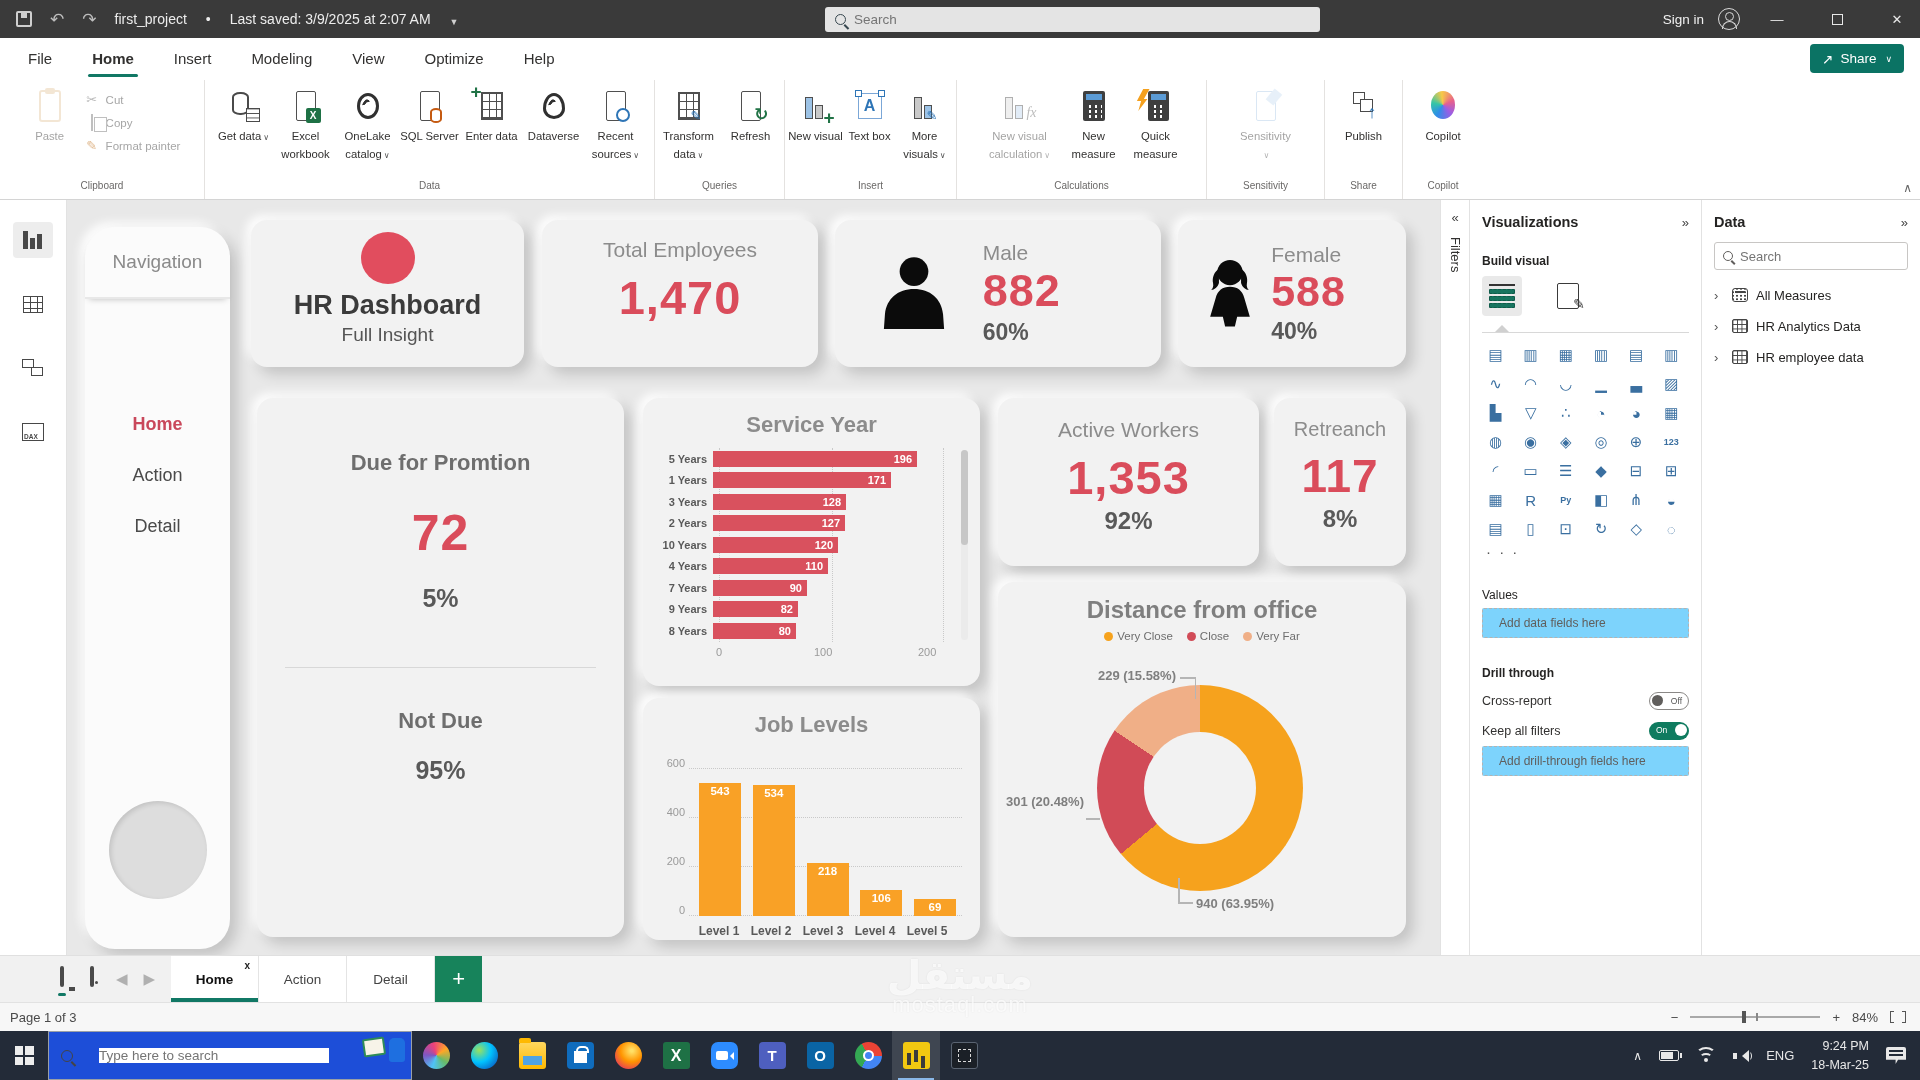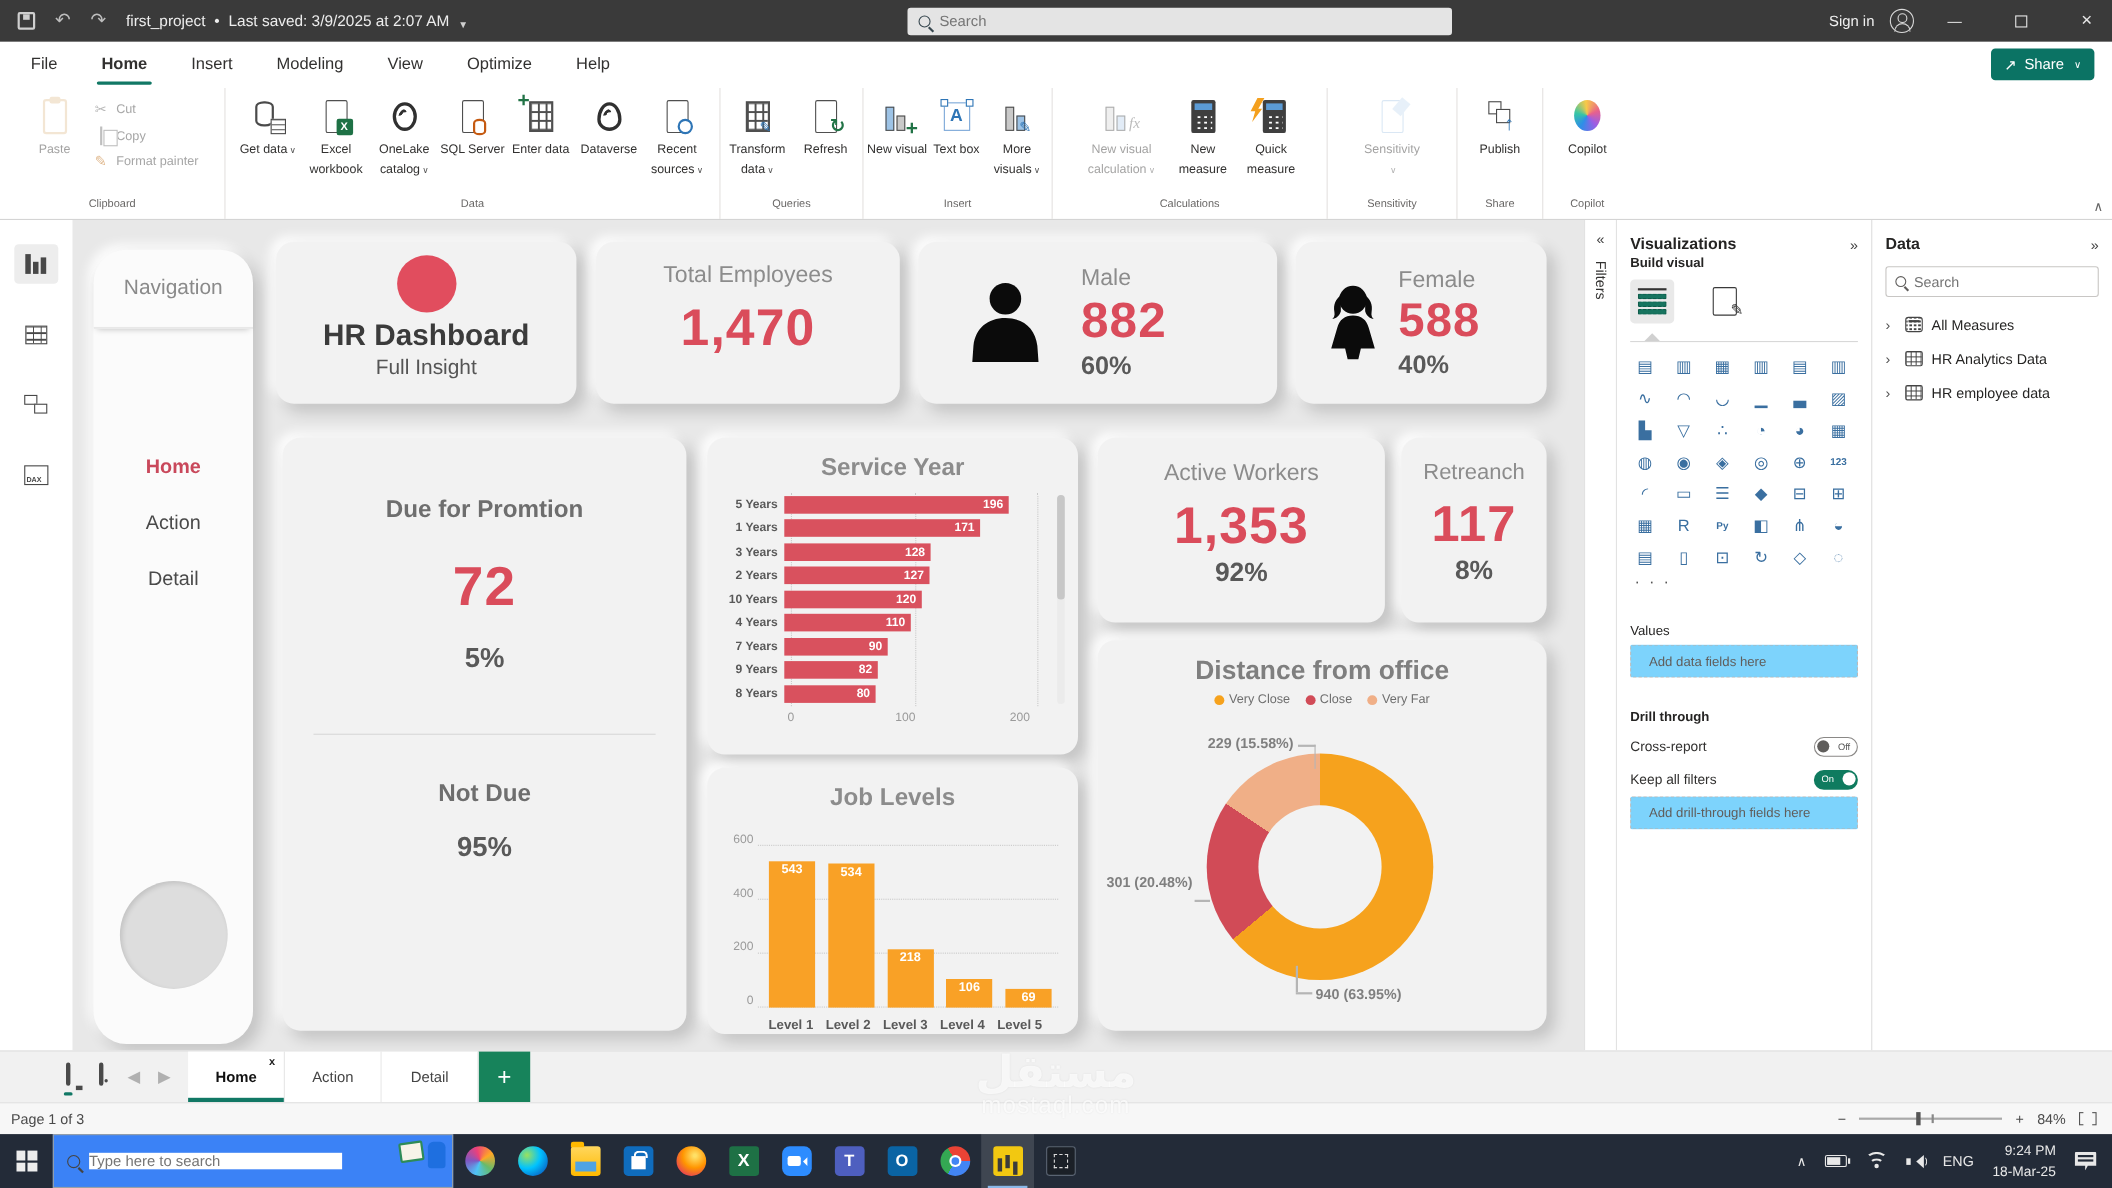--- a/index.html
+++ b/index.html
@@ -3,21 +3,21 @@
 <meta charset="utf-8">
 <style>
 *{box-sizing:border-box;margin:0;padding:0}
 html,body{width:1920px;height:1080px;overflow:hidden;font-family:"Liberation Sans","DejaVu Sans",sans-serif;background:#E9E9E9}
 
 .titlebar{position:absolute;left:0;top:0;width:1920px;height:38px;background:#3A3A3A;color:#E4E4E4;display:flex;align-items:center;font-size:14px}
 .tb-left{display:flex;align-items:center;gap:18px;padding-left:16px}
 .ic-save{width:16px;height:16px;border:2px solid #CFCFCF;border-radius:2px;position:relative}
 .ic-save:before{content:"";position:absolute;left:3px;top:0;width:6px;height:5px;background:#CFCFCF}
 .tb-arrow{font-size:17px;color:#BDBDBD}
-.tb-title{display:flex;gap:8px;align-items:flex-end;color:#EDEDED}
+.tb-title{display:flex;gap:19px;align-items:flex-end;color:#EDEDED}
 .tb-caret{font-size:9px;color:#CFCFCF}
 .tb-search{position:absolute;left:825px;top:7px;width:495px;height:25px;background:#E4E4E4;border-radius:3px;display:flex;align-items:center;padding:0 10px;gap:8px;color:#2F4F4F}
 .tb-search input{border:0;background:transparent;outline:none;font-size:13.5px;color:#234;width:420px}
 .mag{width:11px;height:11px;border:1.7px solid #37474F;border-radius:50%;position:relative}
 .mag:after{content:"";position:absolute;left:9px;top:9px;width:6px;height:1.7px;background:#37474F;transform:rotate(45deg);transform-origin:0 0}
 .tb-right{position:absolute;right:0;top:0;height:38px;display:flex;align-items:center;gap:14px}
 .signin{font-size:13.5px;color:#F0F0F0}
 .avatar{width:22px;height:22px;border:1.6px solid #DADADA;border-radius:50%;position:relative}
 .avatar:before{content:"";position:absolute;left:6px;top:3px;width:7px;height:7px;border:1.5px solid #DADADA;border-radius:50%}
 .avatar:after{content:"";position:absolute;left:3px;top:12px;width:13px;height:7px;border:1.5px solid #DADADA;border-bottom:0;border-radius:8px 8px 0 0}
@@ -162,21 +162,21 @@
 .leader{position:absolute;background:#B5B5B5}
 
 .fstrip{width:30px;background:#FFFFFF;border-left:1px solid #E2E2E2;border-right:1px solid #E2E2E2;display:flex;flex-direction:column;align-items:center;padding-top:10px;gap:12px}
 .fstrip .dbl{font-size:13px;color:#444;cursor:pointer}
 .fstrip .vtext{writing-mode:vertical-rl;font-size:13px;color:#323130}
 
 .vizpanel{width:232px;background:#FFFFFF;border-right:1px solid #E2E2E2;padding:14px 12px 0 12px;position:relative}
 .panel-head{display:flex;justify-content:space-between;align-items:center}
 .panel-title{font-size:14.5px;font-weight:bold;color:#252423}
 .panel-coll{font-size:13px;color:#444;cursor:pointer}
-.bv-label{font-size:12px;font-weight:bold;color:#252423;margin-top:2px}
+.bv-label{font-size:12px;font-weight:bold;color:#252423;margin-top:24px}
 .bv-modes{display:flex;gap:26px;margin-top:8px;align-items:center}
 .bv-mode{width:40px;height:40px;border-radius:4px;display:flex;align-items:center;justify-content:center;cursor:pointer;position:relative}
 .bv-mode.sel{background:#E9E9E9}
 .bv-mode.sel:after{content:"";position:absolute;left:50%;bottom:-16px;transform:translateX(-50%);border:7px solid transparent;border-bottom-color:#D0D0D0;border-top:0}
 .selgrid{width:26px;height:24px;display:flex;flex-direction:column;justify-content:space-between;border-top:2px solid #333;padding-top:3px}
 .selgrid i{height:5px;background:#17745F;border-radius:1px;border:1px dashed #0F5B4A}
 .fmt-doc{width:22px;height:26px;border:1.8px solid #3A3A3A;border-radius:2px;position:relative;background:#fff}
 .fmt-doc:after{content:"✎";position:absolute;right:-7px;bottom:-4px;font-size:14px;color:#3A3A3A}
 .bv-divider{height:1px;background:#D8D8D8;margin-top:16px}
 .vgrid{display:grid;grid-template-columns:repeat(6,1fr);gap:5px 4px;margin-top:10px}
@@ -230,21 +230,21 @@
 .zslider .thumb{position:absolute;left:52px;top:-5px;width:4px;height:12px;background:#555;cursor:pointer}
 .zslider .mid{position:absolute;left:66px;top:-3px;width:1.5px;height:8px;background:#888}
 .fitic{width:16px;height:12px;border:1.8px solid #555;position:relative}
 .fitic:before{content:"";position:absolute;left:3px;right:3px;top:-3px;bottom:-3px;background:#F7F7F7}
 
 .taskbar{position:absolute;left:0;top:1031px;width:1920px;height:49px;background:#232B38;display:flex;align-items:stretch;color:#E8E8E8}
 .startbtn{width:48px;display:flex;align-items:center;justify-content:center;cursor:pointer}
 .winflag2{position:relative;width:19px;height:19px}
 .winflag2 i{position:absolute;width:8.5px;height:8.5px;background:#EDEDED}
 .winflag2 .a{left:0;top:0}.winflag2 .b{right:0;top:0}.winflag2 .c{left:0;bottom:0}.winflag2 .d{right:0;bottom:0}
-.tsearch{width:364px;background:#3b82f6;display:flex;align-items:center;gap:8px;padding:0 12px;position:relative;border:1px solid #9AA0A6}
+.tsearch{width:364px;background:#1d4ed8;display:flex;align-items:center;gap:26px;padding:0 12px;position:relative;border:1px solid #9AA0A6}
 .tsearch input{border:0;outline:0;font-size:13.5px;width:230px;color:#333}
 .mag3{width:12px;height:12px;border:1.8px solid #444;border-radius:50%;position:relative}
 .mag3:after{content:"";position:absolute;left:10px;top:10px;width:6px;height:1.8px;background:#444;transform:rotate(45deg);transform-origin:0 0}
 .tsearch .deco{position:absolute;right:6px;top:6px;display:flex;gap:4px}
 .deco .book{width:22px;height:18px;background:#2E8B57;border-radius:2px;position:relative;transform:rotate(-8deg)}
 .deco .book:before{content:"";position:absolute;inset:2px;background:#F7F3E8}
 .deco .bag{width:16px;height:24px;background:#1E6FE0;border-radius:5px 5px 3px 3px}
 .tb-apps{display:flex;align-items:stretch}
 .tb-app{width:48px;display:flex;align-items:center;justify-content:center;cursor:pointer;position:relative}
 .tb-app.active{background:rgba(255,255,255,.13)}

